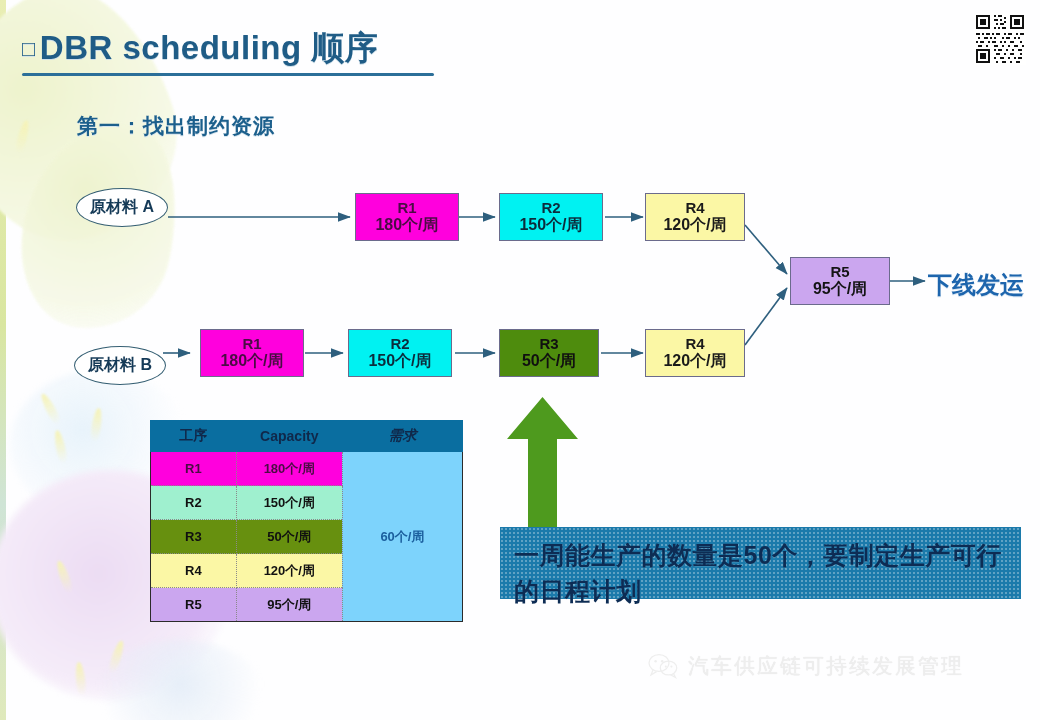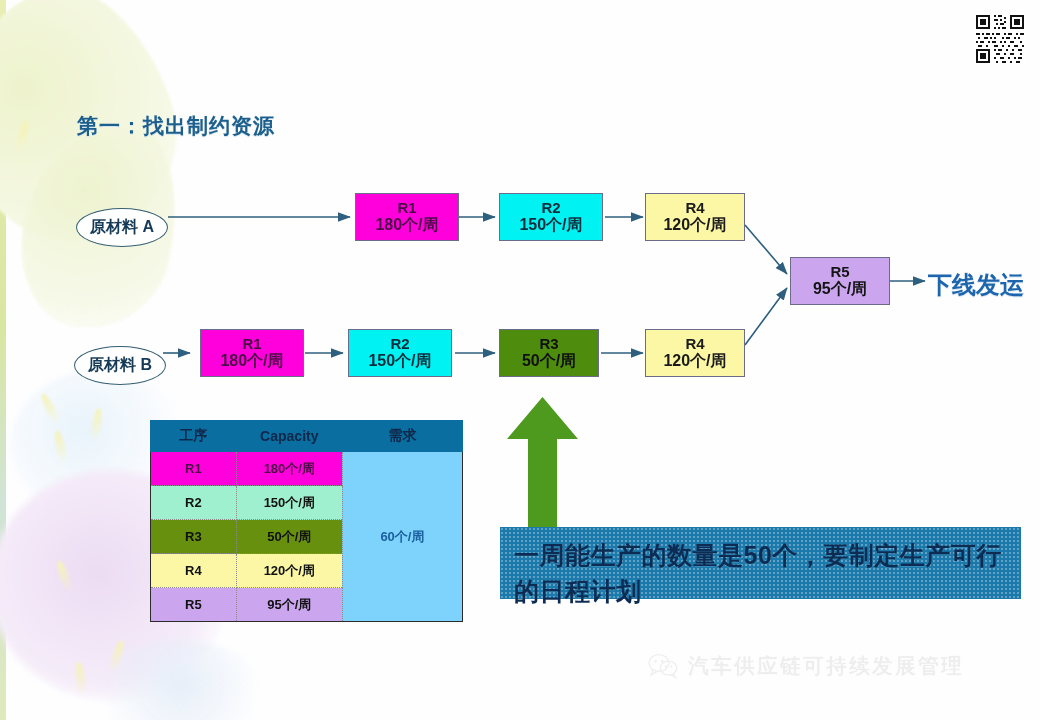--- a/index.html
+++ b/index.html
@@ -58,21 +58,21 @@
 
   
   .tbl{position:absolute;left:150px;top:420px;width:313px;border-collapse:collapse;
     border:1px solid #2b2b2b;background:#fff;}
   .tbl td,.tbl th{border:1px dotted #8a8a8a;padding:0;text-align:center;
     font-size:13px;font-weight:bold;height:33px;}
   .tbl thead th{background:#0a6ea0;color:#10284a;height:30px;font-size:14px;
     border:1px solid #0a6ea0;}
   .tbl .c-proc{width:86px;}
   .tbl .c-cap{width:106px;}
-  .tbl .c-dem{width:121px;}
+  .tbl .c-dem{width:121px;font-style:italic;}
   .demand-cell{font-size:17px;color:#1b5f9e;background:#7dd3fc;border:1px dotted #8a8a8a;}
 
   
   .uparrow{position:absolute;left:505px;top:395px;width:75px;height:135px;}
 
   
   .banner{position:absolute;left:500px;top:527px;width:521px;height:72px;
     background:#1b7aab;
     background-image:radial-gradient(rgba(255,255,255,.30) .8px,transparent .9px);
     background-size:4px 4px;
@@ -182,20 +182,26 @@
           <rect x="20" y="22" width="1" height="1"></rect>
         <rect x="22" y="22" width="2" height="1"></rect>
         <rect x="11" y="24" width="1" height="1"></rect>
           <rect x="14" y="24" width="2" height="1"></rect>
         <rect x="18" y="24" width="1" height="1"></rect>
           <rect x="21" y="24" width="2" height="1"></rect>
       </g>
     </svg>
   </div>
 
+  <div class="title-wrap">
+    <div class="title">
+      <span class="sq">□</span><span>DBR scheduling 顺序</span>
+    </div>
+    <div class="title-rule"></div>
+  </div>
   <div class="subtitle">第一：找出制约资源</div>
 
   <svg class="flow" viewBox="0 0 1040 720">
     <defs>
       <marker id="ah" markerWidth="9" markerHeight="9" refX="7.5" refY="3" orient="auto">
         <path d="M0,0 L8,3 L0,6 z" fill="#2e5f7e"></path>
       </marker>
     </defs>
     <g stroke="#2e5f7e" stroke-width="1.6" fill="none">
 
@@ -208,21 +214,21 @@
       <line x1="455" y1="353" x2="495" y2="353" marker-end="url(#ah)"></line>
       <line x1="601" y1="353" x2="643" y2="353" marker-end="url(#ah)"></line>
 
       <line x1="745" y1="225" x2="787" y2="274" marker-end="url(#ah)"></line>
       <line x1="745" y1="345" x2="787" y2="288" marker-end="url(#ah)"></line>
 
       <line x1="890" y1="281" x2="925" y2="281" marker-end="url(#ah)"></line>
     </g>
   </svg>
 
-  <div class="oval" style="left:76px;top:208px;width:92px;height:39px;">原材料 A</div>
+  <div class="oval" style="left:76px;top:188px;width:92px;height:39px;">原材料 A</div>
 
   <div class="node" style="left:355px;top:193px;width:104px;height:48px;background:#ff00dd;color:#4a0c44;">
     <span class="n1">R1</span>
     <span class="n2">180个/周</span>
   </div>
   <div class="node" style="left:499px;top:193px;width:104px;height:48px;background:#00f2f2;color:#0c2c3c;">
     <span class="n1">R2</span>
     <span class="n2">150个/周</span>
   </div>
   <div class="node" style="left:645px;top:193px;width:100px;height:48px;background:#fbf7a5;color:#1a1a1a;">

